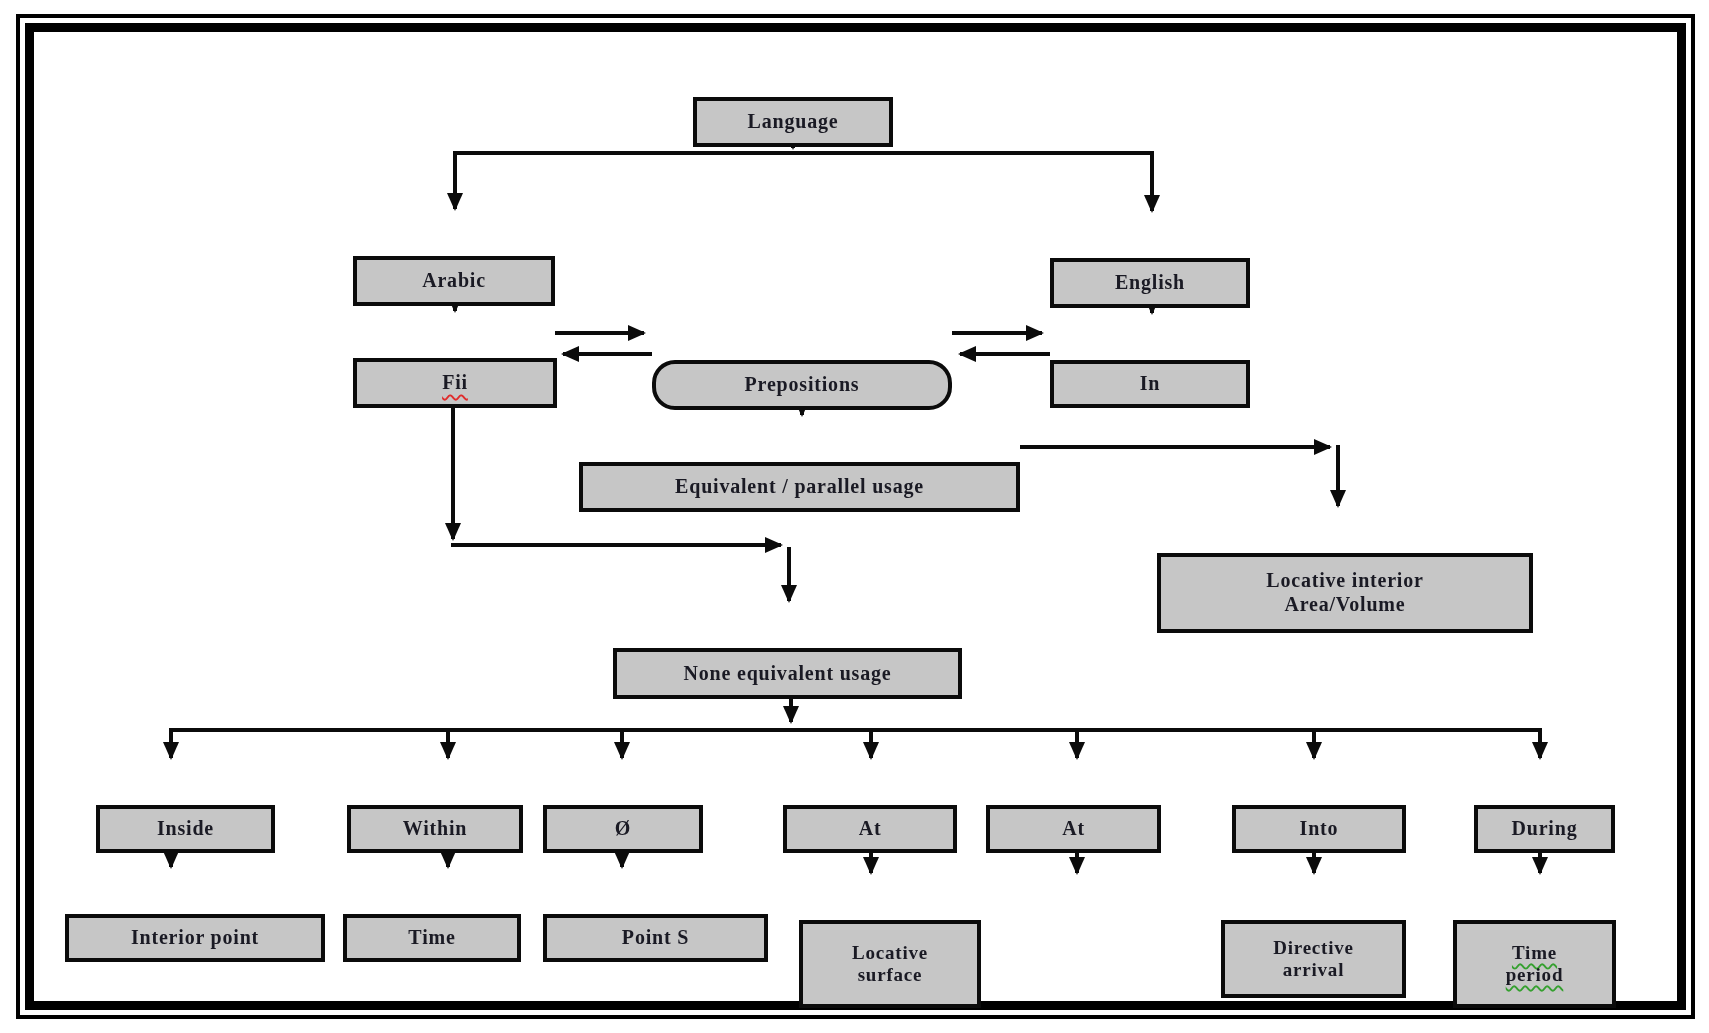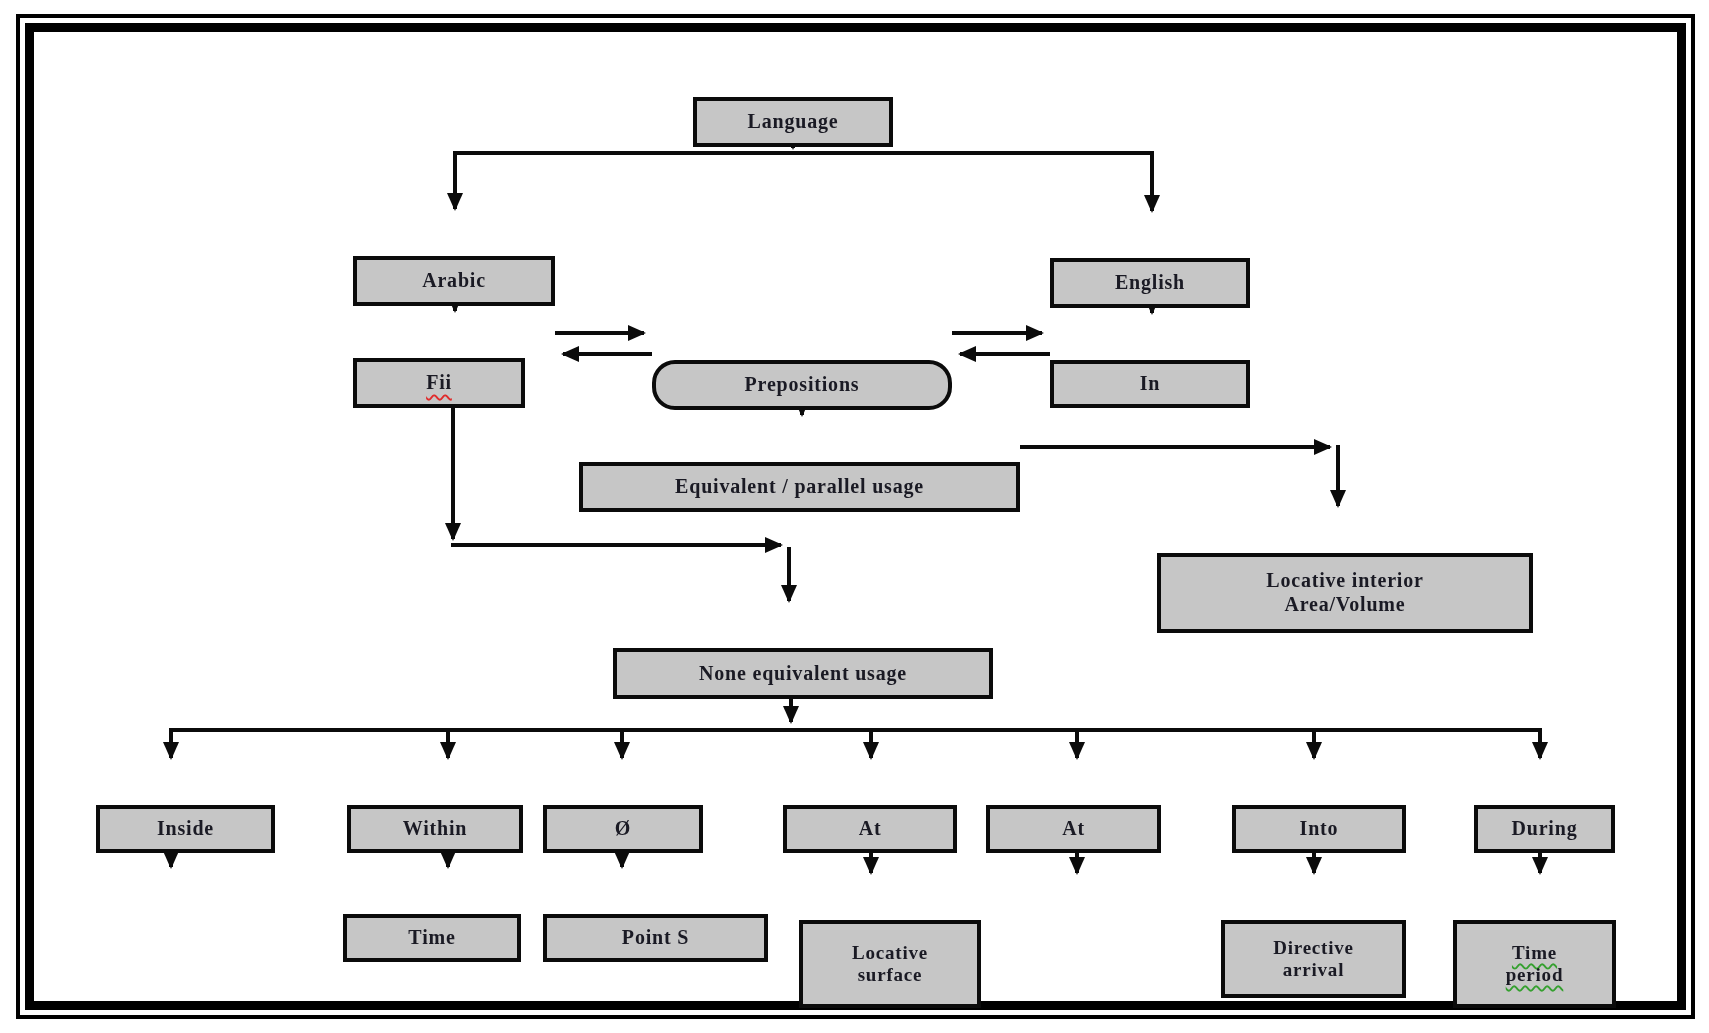--- a/index.html
+++ b/index.html
@@ -82,37 +82,37 @@
 
   <div class="node" style="left: 693px; top: 57px; width: 200px; height: 50px;">
     <span class="lbl">Language</span>
     </div>
   <div class="node" style="left: 353px; top: 216px; width: 202px; height: 50px;">
     <span class="lbl">Arabic</span>
     </div>
   <div class="node" style="left: 1050px; top: 218px; width: 200px; height: 50px;">
     <span class="lbl">English</span>
     </div>
-  <div class="node u-red" style="left: 353px; top: 318px; width: 172px; height: 50px;">
+  <div class="node u-red" style="left: 353px; top: 318px; width: 204px; height: 50px;">
     <span class="lbl">Fii</span>
     </div>
   <div class="node" style="left: 652px; top: 320px; width: 300px; height: 50px; border-radius: 23px;">
     <span class="lbl">Prepositions</span>
     </div>
   <div class="node" style="left: 1050px; top: 320px; width: 200px; height: 48px;">
     <span class="lbl">In</span>
     </div>
   <div class="node" style="left: 579px; top: 422px; width: 441px; height: 50px;">
     <span class="lbl">Equivalent / parallel usage</span>
     </div>
   <div class="node" style="left: 1157px; top: 513px; width: 376px; height: 80px;">
     <span class="lbl">Locative interior
 Area/Volume</span>
     </div>
-  <div class="node" style="left: 613px; top: 608px; width: 380px; height: 51px;">
+  <div class="node" style="left: 613px; top: 608px; width: 349px; height: 51px;">
     <span class="lbl">None equivalent usage</span>
     </div>
   <div class="node" style="left: 96px; top: 765px; width: 179px; height: 48px;">
     <span class="lbl">Inside</span>
     </div>
   <div class="node" style="left: 347px; top: 765px; width: 176px; height: 48px;">
     <span class="lbl">Within</span>
     </div>
   <div class="node" style="left: 543px; top: 765px; width: 160px; height: 48px;">
     <span class="lbl">Ø</span>
@@ -122,20 +122,23 @@
     </div>
   <div class="node" style="left: 986px; top: 765px; width: 175px; height: 48px;">
     <span class="lbl">At</span>
     </div>
   <div class="node" style="left: 1232px; top: 765px; width: 174px; height: 48px;">
     <span class="lbl">Into</span>
     </div>
   <div class="node" style="left: 1474px; top: 765px; width: 141px; height: 48px;">
     <span class="lbl">During</span>
     </div>
+  <div class="node" style="left: 65px; top: 874px; width: 260px; height: 48px;">
+    <span class="lbl">Interior point</span>
+    </div>
   <div class="node" style="left: 343px; top: 874px; width: 178px; height: 48px;">
     <span class="lbl">Time</span>
     </div>
   <div class="node" style="left: 543px; top: 874px; width: 225px; height: 48px;">
     <span class="lbl">Point S</span>
     </div>
   <div class="node small" style="left: 799px; top: 880px; width: 182px; height: 88px;">
     <span class="lbl">Locative
 surface</span>
     </div>

